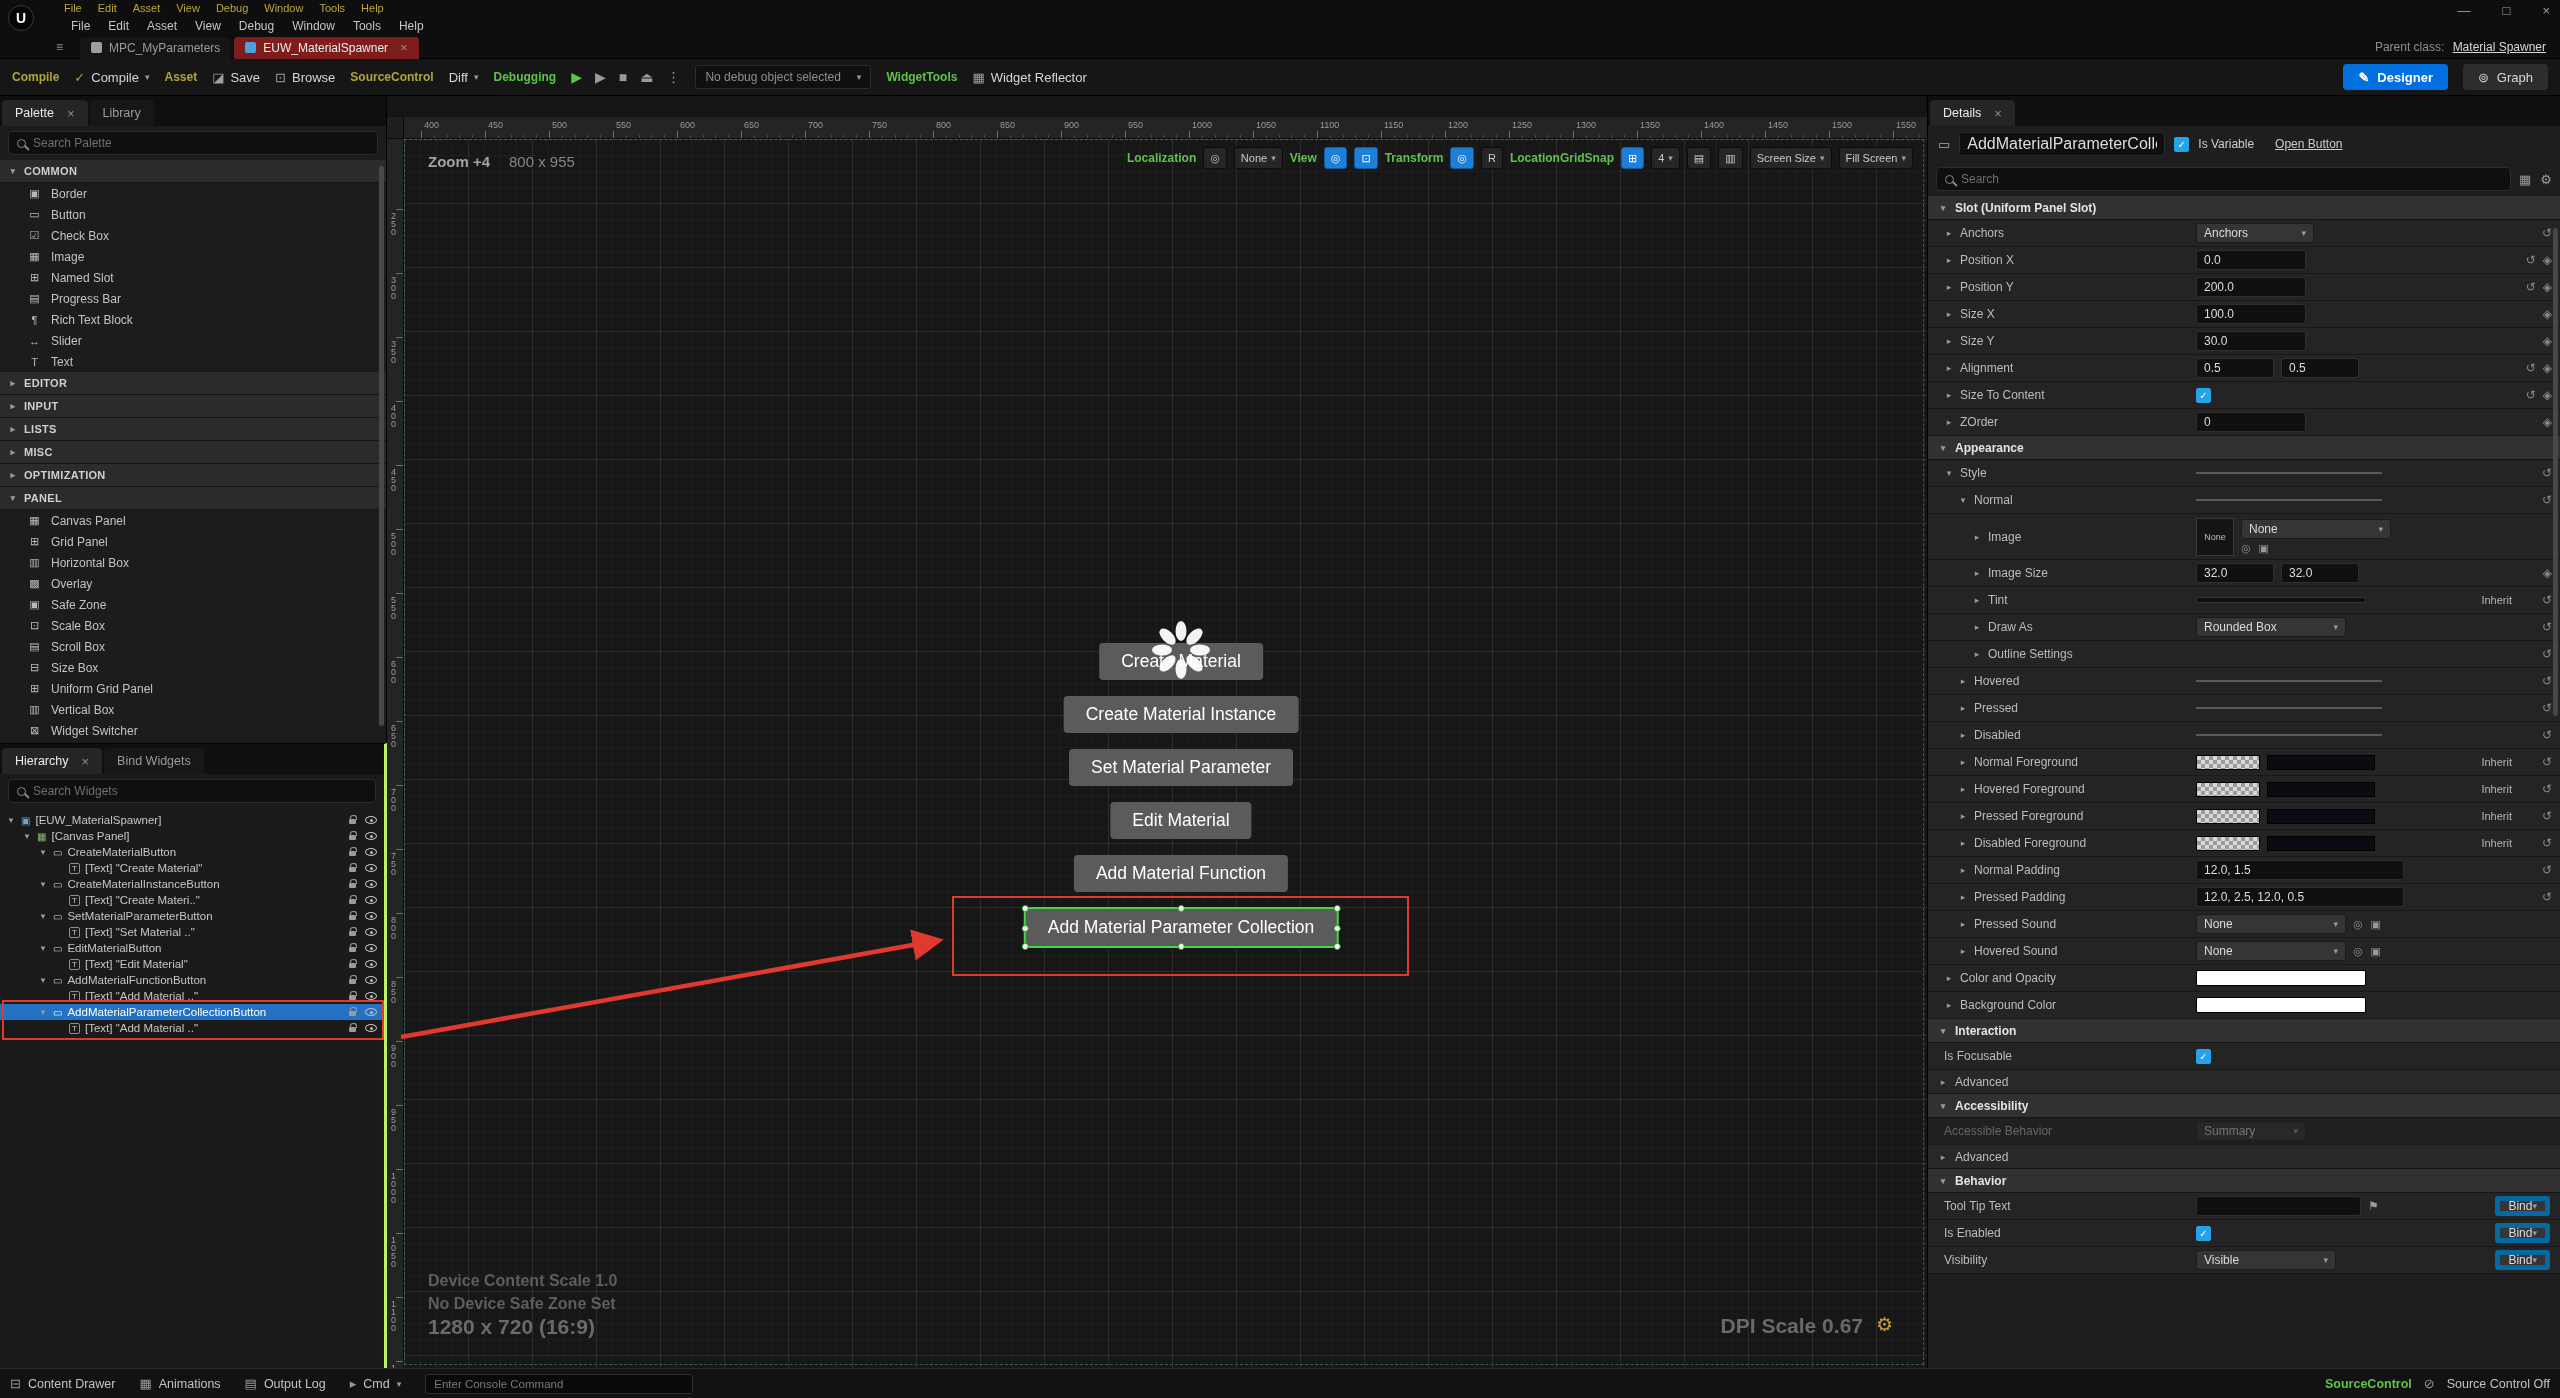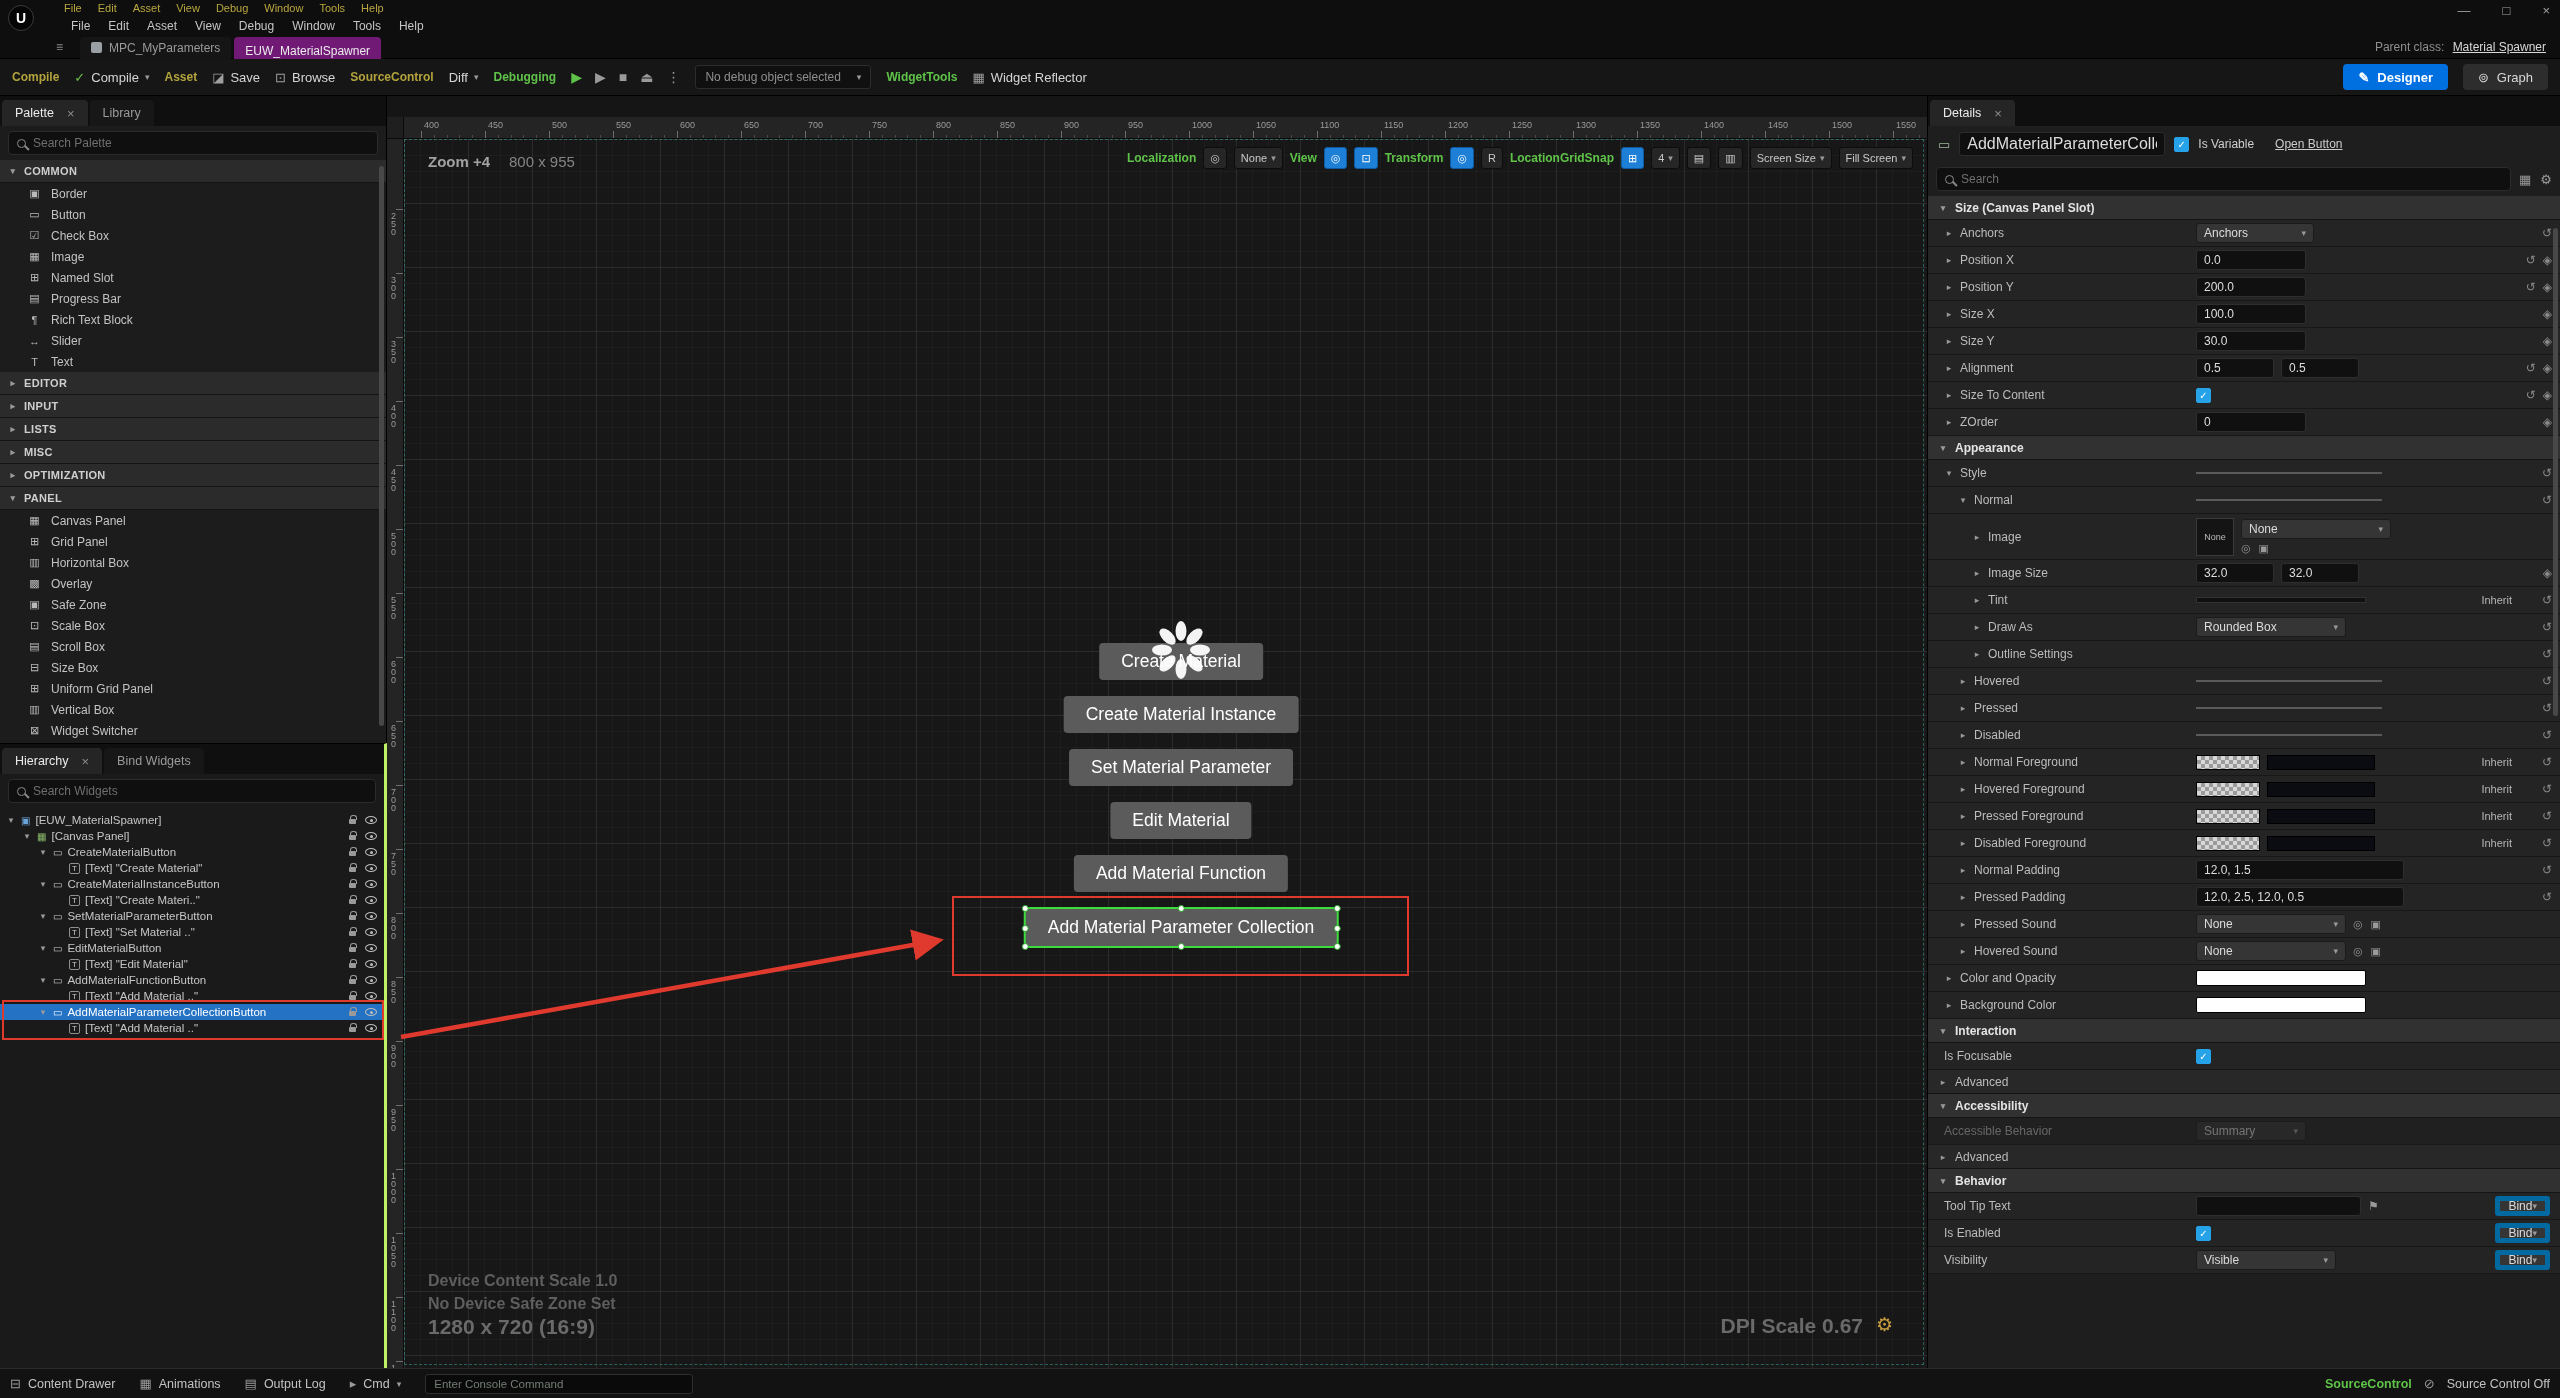--- a/index.html
+++ b/index.html
@@ -9,21 +9,21 @@
 
 .titlebar{position:absolute;top:0;left:0;right:0;height:59px;background:#0e0e0e;border-bottom:1px solid #000;}
 .logo{position:absolute;left:8px;top:5px;width:26px;height:26px;border-radius:50%;background:#050505;border:1px solid #3a3a3a;color:#fff;display:flex;align-items:center;justify-content:center;font-weight:bold;font-size:14px;}
 .menu-row1{position:absolute;top:0;left:56px;height:16px;display:flex;align-items:center;}
 .menu-row1 .menu-item{color:#b9a73e;font-size:11px;padding:0 8px;}
 .menu-row2{position:absolute;top:16px;left:62px;height:20px;display:flex;align-items:center;}
 .menu-row2 .menu-item{color:#c5c5c5;font-size:12px;padding:0 9px;}
 .doc-extra{position:absolute;left:56px;top:40px;color:#8a8a8a;font-size:12px;}
 .doc-tabs{position:absolute;left:80px;top:36px;height:23px;display:flex;align-items:center;gap:3px;}
 .doc-tab{display:flex;align-items:center;gap:7px;height:22px;padding:0 11px;font-size:12px;color:#9a9a9a;background:#151515;border-radius:4px 4px 0 0;}
-.doc-tab.active{background:#701a75;color:#ececec;flex-direction:column;}
+.doc-tab.active{background:#7f1d1d;color:#ececec;}
 .tab-ico{width:11px;height:11px;border-radius:2px;}
 .tab-close{color:#8d8d8d;font-size:13px;margin-left:5px;}
 .win-controls{position:absolute;right:10px;top:3px;display:flex;gap:32px;color:#a2a2a2;font-size:13px;}
 .parent-class{position:absolute;right:14px;top:40px;font-size:12px;color:#8f8f8f;}
 .parent-class .pc-link{color:#d8d8d8;text-decoration:underline;margin-left:5px;}
 
 
 .toolbar{position:absolute;top:59px;left:0;right:0;height:37px;background:#161616;border-bottom:1px solid #000;display:flex;align-items:center;padding:0 12px;gap:15px;font-size:13px;}
 .tb-tag{font-weight:bold;font-size:12px;}
 .tb-tag.yellow{color:#b3a33c;}
@@ -845,21 +845,21 @@
         <input placeholder="Search" style="">
       </div>
       <div class="d-hicons">
         <span>▦</span>
         <span>⚙</span>
       </div>
     </div>
     <div id="details-rows">
         <div class="d-header">
           <span class="exp">▾</span>
-          <span>Size (Canvas Panel Slot)</span>
+          <span>Slot (Uniform Panel Slot)</span>
         </div>
         <div class="d-row">
           <div class="d-label" style="padding-left: 16px;">
             <span class="exp">▸</span>
             <span>Anchors</span>
           </div>
           <div class="d-val">
             <div class="ue-select" style="width: 118px;">
               <span>Anchors</span>
               <span class="caret">▾</span>

